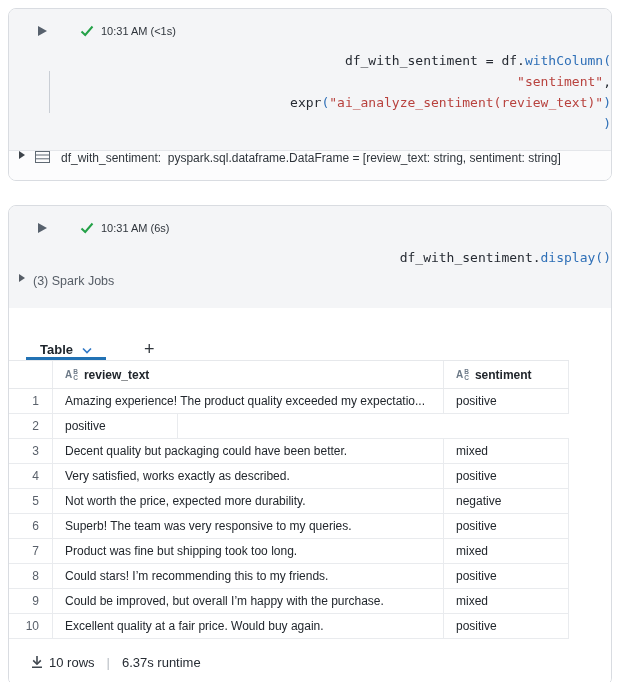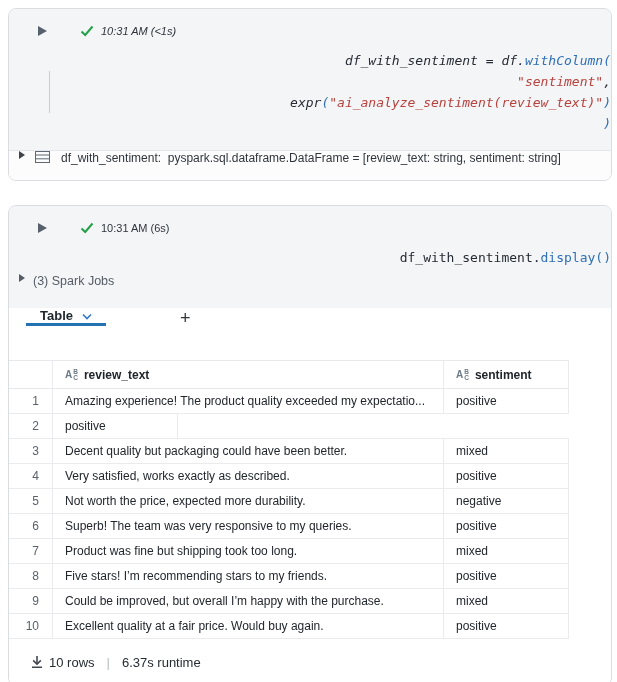--- a/index.html
+++ b/index.html
@@ -12,21 +12,21 @@
   .card {
     width:604px; margin-left:8px;
     border:1px solid #d9dce1; border-radius:8px;
     background:#ffffff; overflow:hidden;
   }
   .card.first { margin-top:8px; }
   .card.second { margin-top:24px; }
 
   
   .cell-gray { background:#f4f5f7; padding-top:14px; }
-  .cell-gray.c1 { padding-bottom:16px;font-style:italic; }
+  .cell-gray.c1 { padding-bottom:16px; }
   .cell-gray.c2 { padding-bottom:6px; }
 
   .cell-header { display:flex; align-items:center; padding-left:29px; height:16px; }
   .run-triangle {
     width:0; height:0;
     border-left:9px solid #57616d;
     border-top:5.5px solid transparent;
     border-bottom:5.5px solid transparent;
   }
   .check-icon { margin-left:33px; display:flex; align-items:center; }
@@ -64,21 +64,21 @@
   
   .spark-row {
     display:flex; height:28px;
     padding-left:10px; margin-top:6px;
   }
   .spark-row .mini-triangle { border-left-color:#565d66; }
   .spark-label { margin-left:8px; font-size:12.5px; color:#565d66; }
 
   
   .results { background:#ffffff; }
-  .tabbar { height:52px; display:flex; align-items:flex-start; padding-left:17px;gap:36px; }
+  .tabbar { height:52px; display:flex; align-items:flex-end; padding-left:17px; }
   .tab {
     display:flex; align-items:center; gap:9px; padding:0 14px;
     border-bottom:3px solid #2272b4;
     font-size:13px; font-weight:700; color:#1d242b;
   }
   .add-tab {
     margin-left:28px; display:flex; align-items:center;
     font-size:18px; font-weight:400; color:#30363c; padding:0 10px;
   }
 
@@ -227,21 +227,21 @@
           <div class="cell cell-review">Superb! The team was very responsive to my queries.</div>
           <div class="cell cell-sent">positive</div>
         </div>
         <div class="trow">
           <div class="cell cell-num">7</div>
           <div class="cell cell-review">Product was fine but shipping took too long.</div>
           <div class="cell cell-sent">mixed</div>
         </div>
         <div class="trow">
           <div class="cell cell-num">8</div>
-          <div class="cell cell-review">Five stars! I’m recommending stars to my friends.</div>
+          <div class="cell cell-review">Could stars! I’m recommending this to my friends.</div>
           <div class="cell cell-sent">positive</div>
         </div>
         <div class="trow">
           <div class="cell cell-num">9</div>
           <div class="cell cell-review">Could be improved, but overall I’m happy with the purchase.</div>
           <div class="cell cell-sent">mixed</div>
         </div>
         <div class="trow">
           <div class="cell cell-num">10</div>
           <div class="cell cell-review">Excellent quality at a fair price. Would buy again.</div>

